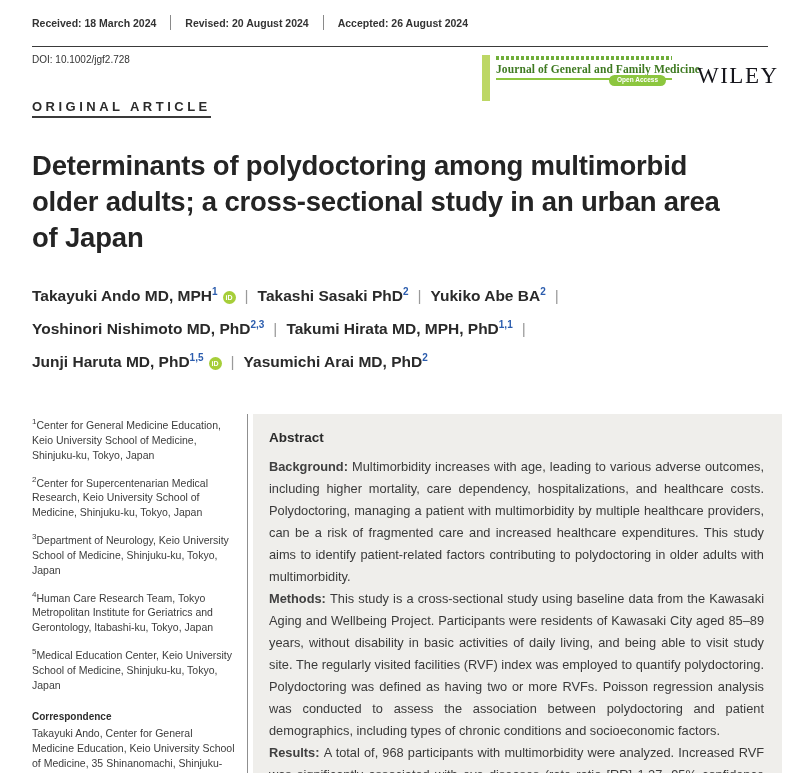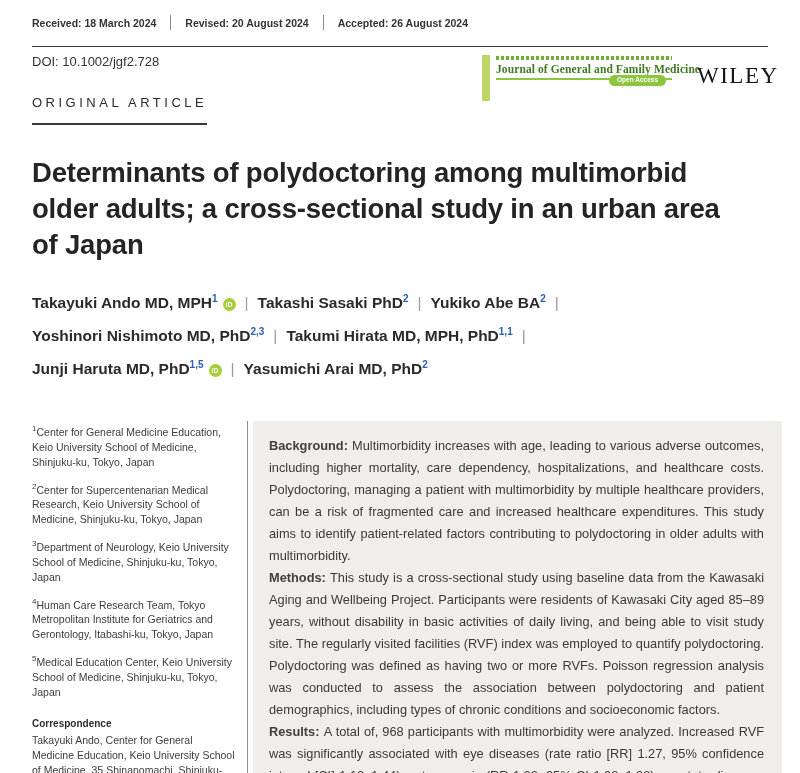--- a/index.html
+++ b/index.html
@@ -8,39 +8,39 @@
     font-family:"Liberation Sans", sans-serif; color:#222;
     overflow:hidden;
   }
   .page { position:relative; width:800px; height:773px; overflow:hidden; background:#fff; }
 
   
   .rra-row { display:flex; align-items:center; margin:15px 32px 16px 32px;
     font-size:10.5px; font-weight:700; color:#333; }
   .rra-sep { width:1px; height:15px; background:#8a8a8a; margin:0 14px; }
   .top-rule { margin:5px 32px 0 32px; border-bottom:1.3px solid #3a3a3a; }
-  .doi { margin:7px 32px 0 32px; font-size:13px; color:#333; }
+  .doi { margin:7px 32px 8px 32px; font-size:10px; color:#333; }
 
   
   .brand { position:absolute; top:55px; left:482px; display:flex; }
   .logo-bar { width:8px; height:46px; background:#bdd765; margin-right:6px; }
   .logo-col { width:176px; position:relative; }
   .microtext { height:4px; margin-top:1px;
     background:repeating-linear-gradient(90deg,#6fae3a 0 3px, rgba(0,0,0,0) 3px 5px); }
   .jname { margin-top:3px; font-family:"Liberation Serif", serif; font-size:11.5px;
     font-weight:700; color:#3f7a22; white-space:nowrap; letter-spacing:0.1px; }
   .jrule { margin-top:3px; border-top:2px solid #8cc63f; position:relative; height:10px; }
   .oa-pill { position:absolute; right:6px; top:-5px; background:#8cc63f; color:#fff;
     font-size:6.5px; padding:2px 8px; border-radius:8px; font-weight:700; line-height:1; }
   .wiley { position:absolute; top:63px; left:697px; font-family:"Liberation Serif", serif;
     font-size:23px; letter-spacing:1.5px; color:#16161c; }
 
   
-  .type { display:inline-block; margin:26px 0 0 32px; font-size:13px; font-weight:400;
-    letter-spacing:3.5px; color:#2b2b2b; border-bottom:2.5px solid #3a3a3a; padding-bottom:13px; }
+  .type { display:inline-block; margin:26px 0 0 32px; font-size:13px; font-weight:700;
+    letter-spacing:3.5px; color:#2b2b2b; border-bottom:2.5px solid #3a3a3a; padding-bottom:2px; }
 
   
   .title { margin:30px 48px 0 32px; font-size:27.5px; line-height:36px; font-weight:700;
     color:#242424; letter-spacing:-0.2px; }
 
   
   .authors { margin:21px 60px 0 32px; font-size:15.5px; font-weight:700; color:#2a2a2a;
     line-height:29px; }
   .authors sup { color:#2b5cad; font-weight:700; font-size:10px; }
   .sep { color:#9a9a9a; font-weight:400; margin:0 9px; }
@@ -108,19 +108,20 @@
       <div class="aff"><sup>5</sup><span>Medical Education Center, Keio University School of Medicine, Shinjuku-ku, Tokyo, Japan</span></div>
 
       <div class="side-heading">Correspondence</div>
       <div><span>Takayuki Ando, Center for General Medicine Education, Keio University School of Medicine, 35 Shinanomachi, Shinjuku-ku, Tokyo 160-8582, Japan.</span><br>
         
       </div>
 
     </div>
 
     <div class="abstract-panel">
+      <div class="abs-heading">Abstract</div>
       <p class="abs-p"><b>Background: </b><span>Multimorbidity increases with age, leading to various adverse outcomes, including higher mortality, care dependency, hospitalizations, and healthcare costs. Polydoctoring, managing a patient with multimorbidity by multiple healthcare providers, can be a risk of fragmented care and increased healthcare expenditures. This study aims to identify patient-related factors contributing to polydoctoring in older adults with multimorbidity.</span></p>
       <p class="abs-p"><b>Methods: </b><span>This study is a cross-sectional study using baseline data from the Kawasaki Aging and Wellbeing Project. Participants were residents of Kawasaki City aged 85–89 years, without disability in basic activities of daily living, and being able to visit study site. The regularly visited facilities (RVF) index was employed to quantify polydoctoring. Polydoctoring was defined as having two or more RVFs. Poisson regression analysis was conducted to assess the association between polydoctoring and patient demographics, including types of chronic conditions and socioeconomic factors.</span></p>
       <p class="abs-p"><b>Results: </b><span>A total of, 968 participants with multimorbidity were analyzed. Increased RVF was significantly associated with eye diseases (rate ratio [RR] 1.27, 95% confidence interval [CI] 1.12–1.44), osteoporosis (RR 1.22, 95% CI 1.08–1.38), prostate diseases (RR 1.22, 95% CI 1.07–1.40), and osteoarthritis (RR 1.16, 95% CI 1.05–1.27). No significant correlation was found with educational status or financial hardship.</span></p>
     </div>
 
   </div>
 </div>
 
 </body></html>

